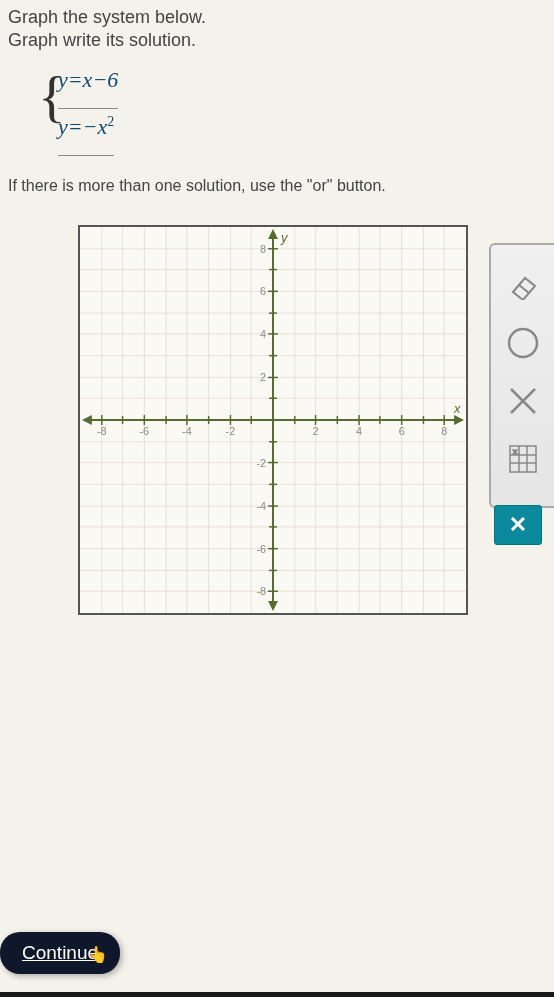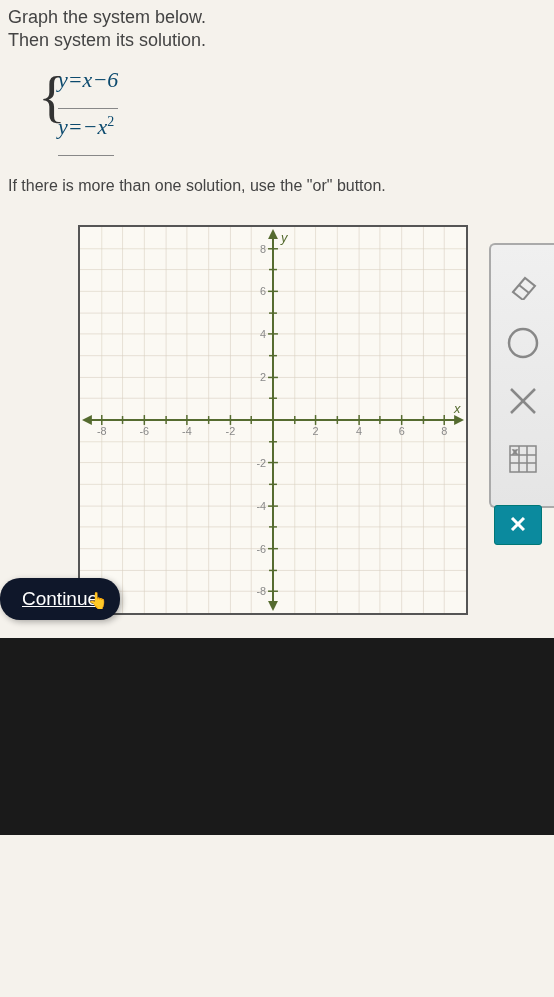--- a/index.html
+++ b/index.html
@@ -7,21 +7,21 @@
       width: 554px;
       height: 997px;
       font-family: Arial, sans-serif;
       background: #f5f2ec;
       position: relative;
       overflow: hidden;
     }
     .content {
       background: #f5f2ec;
       padding: 6px 8px 0 8px;
-      height: 638px;
+      height: 992px;
       position: relative;
     }
     .question-text {
       color: #444;
       font-size: 18px;
       line-height: 1.3;
     }
     .equations {
       margin: 12px 0 18px 50px;
       position: relative;
@@ -131,21 +131,21 @@
       height: 197px;
       width: 100%;
     }
   </style>
 </head>
 <body>
 
 <div class="content">
   <div class="question-text">
     <div>Graph the system below.</div>
-    <div>Then system its solution.</div>
+    <div>Graph write its solution.</div>
   </div>
 
   <div class="equations">
     <span class="brace">{</span>
     <div class="eq">y=x−6</div><br>
     <div class="eq">
       <span>y=−x</span><sup>2</sup>
     </div>
   </div>
 

